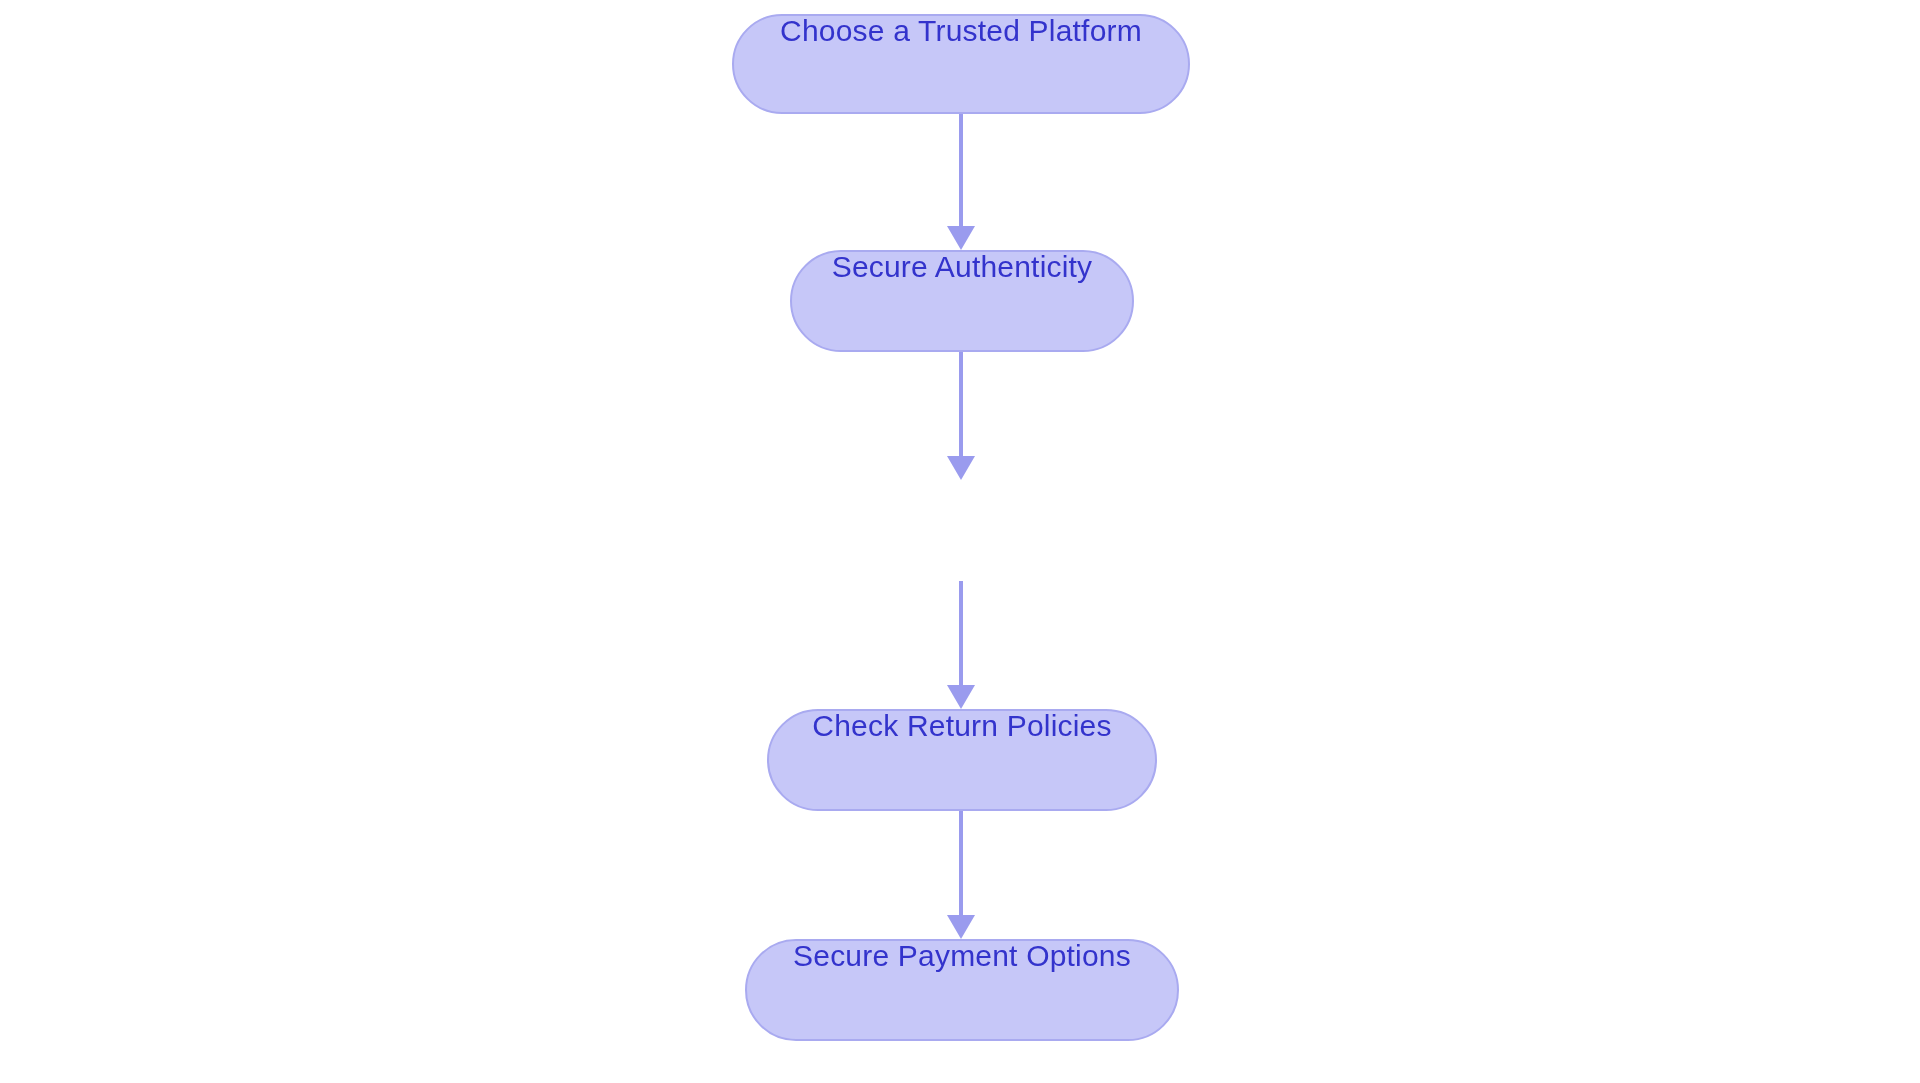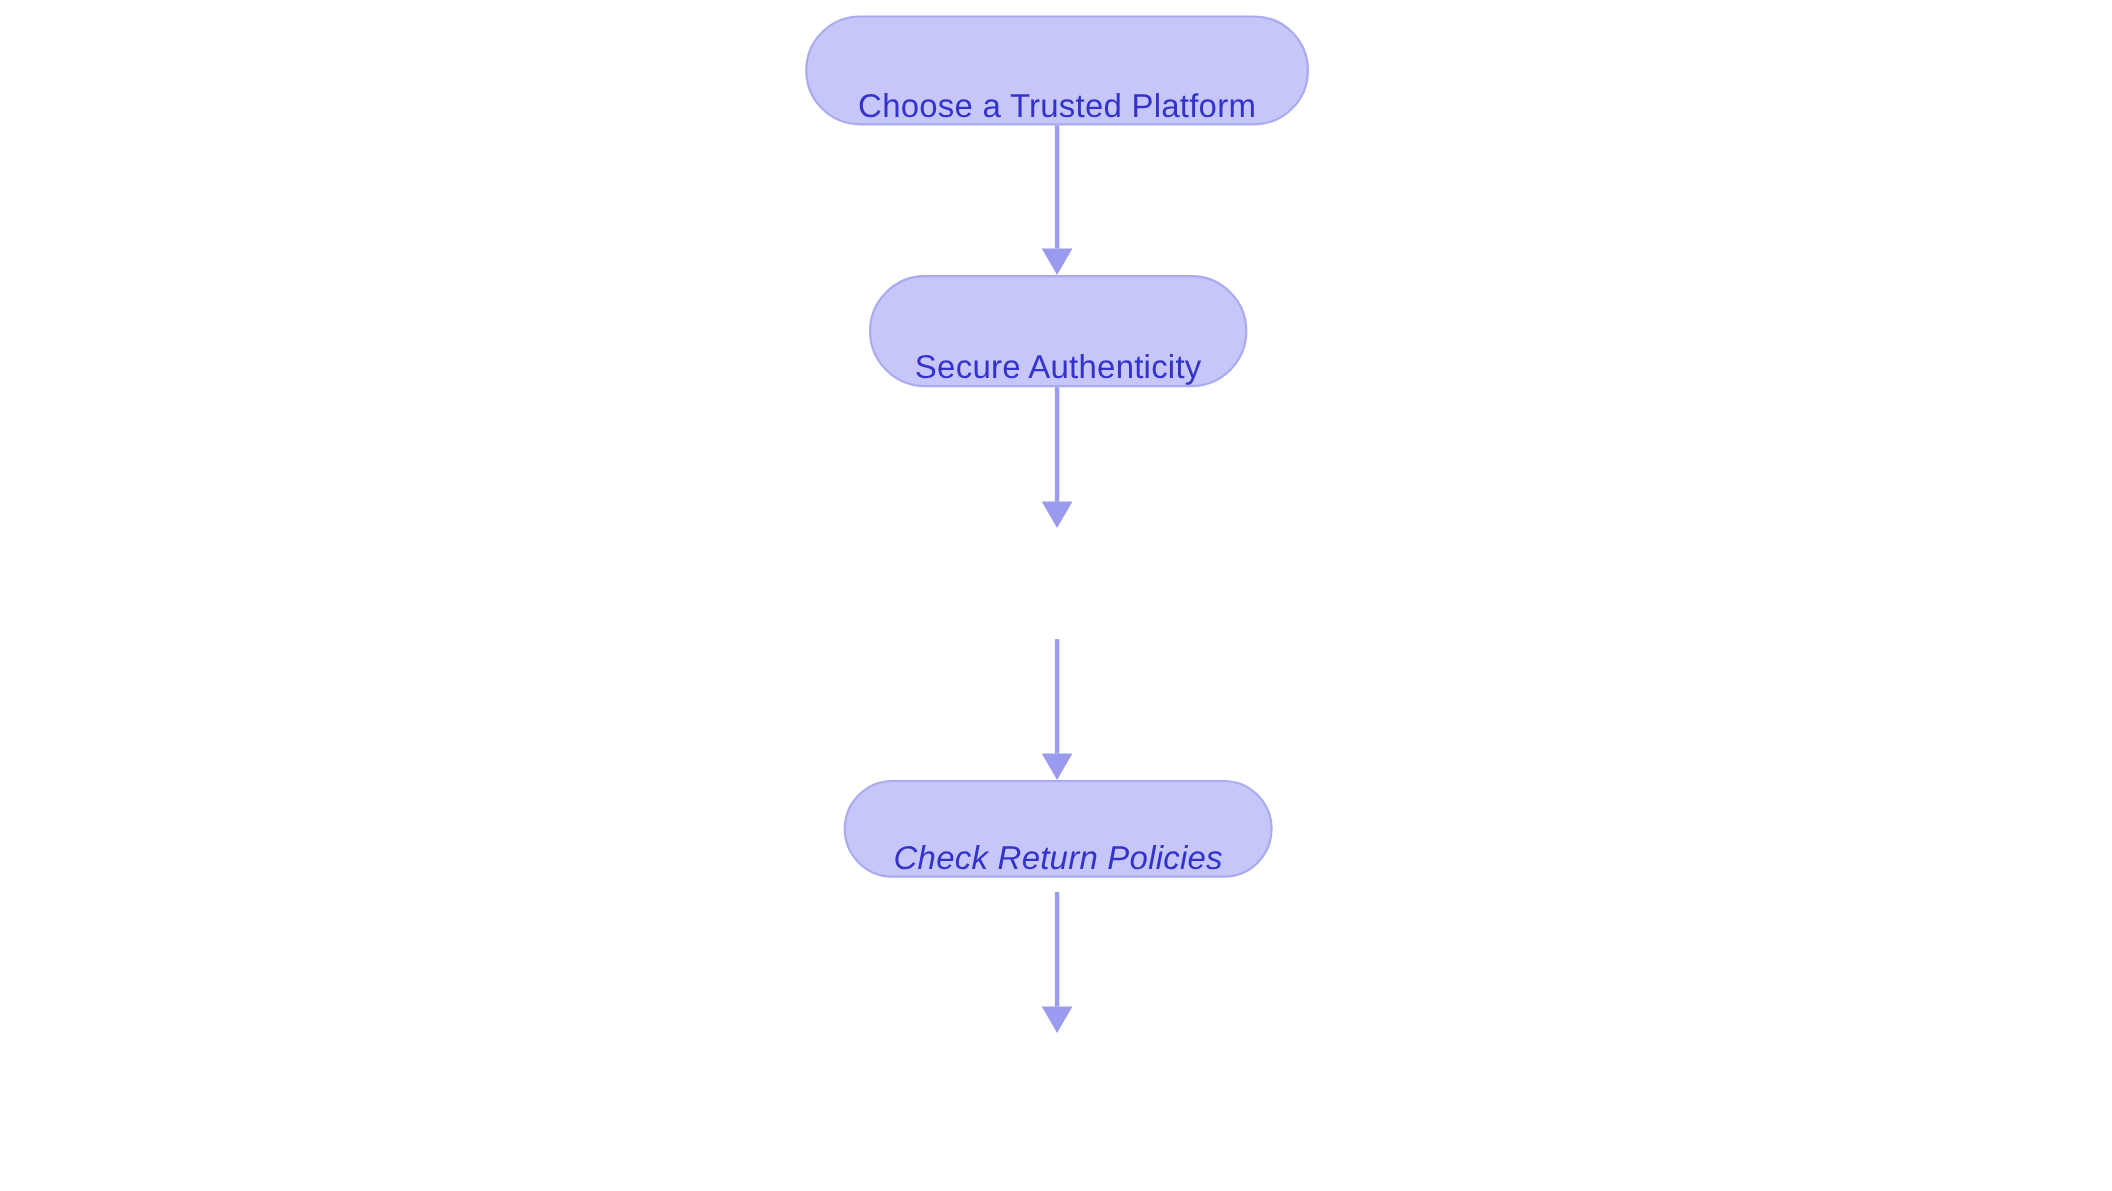--- a/index.html
+++ b/index.html
@@ -18,21 +18,21 @@
     position: relative;
     width: 1920px;
     height: 1083px;
     background: #ffffff;
   }
 
   .flow-node {
     position: absolute;
     box-sizing: border-box;
     display: flex;
-    align-items: flex-end;
+    align-items: flex-start;
     justify-content: center;
     background: #c6c7f8;
     border: 2px solid #a9aaf0;
     border-radius: 999px;
     color: #3333cc;
     font-family: "Liberation Sans", sans-serif;
     font-weight: 400;
     white-space: nowrap;
     letter-spacing: 0.2px;
   }
@@ -41,21 +41,21 @@
     font-size: 30px;
     line-height: 1;
     color: #3333cc;
     pointer-events: none;
   }
 
   
   #node-0 { left: 732px; top: 14px;  width: 458px; height: 100px; }
   #node-1 { left: 790px; top: 250px; width: 344px; height: 102px; }
   #node-2 { left: 808px; top: 480px; width: 308px; height: 101px; }
-  #node-3 { left: 767px; top: 709px; width: 390px; height: 89px; font-style: italic; }
+  #node-3 { left: 767px; top: 709px; width: 390px; height: 102px; }
   #node-4 { left: 745px; top: 939px; width: 434px; height: 102px; }
 
   
   .flow-arrow {
     position: absolute;
     left: 955px;
     width: 12px;
   }
   .flow-arrow .arrow-shaft {
     position: absolute;
@@ -121,14 +121,17 @@
 
   <div class="flow-node" id="node-3">
     <span class="flow-node-label">Check Return Policies</span>
   </div>
 
   <div class="flow-arrow" id="arrow-3">
     <div class="arrow-shaft"></div>
     <div class="arrow-head"></div>
   </div>
 
+  <div class="flow-node" id="node-4">
+    <span class="flow-node-label">Secure Payment Options</span>
+  </div>
 
 </div>
 
 </body></html>

